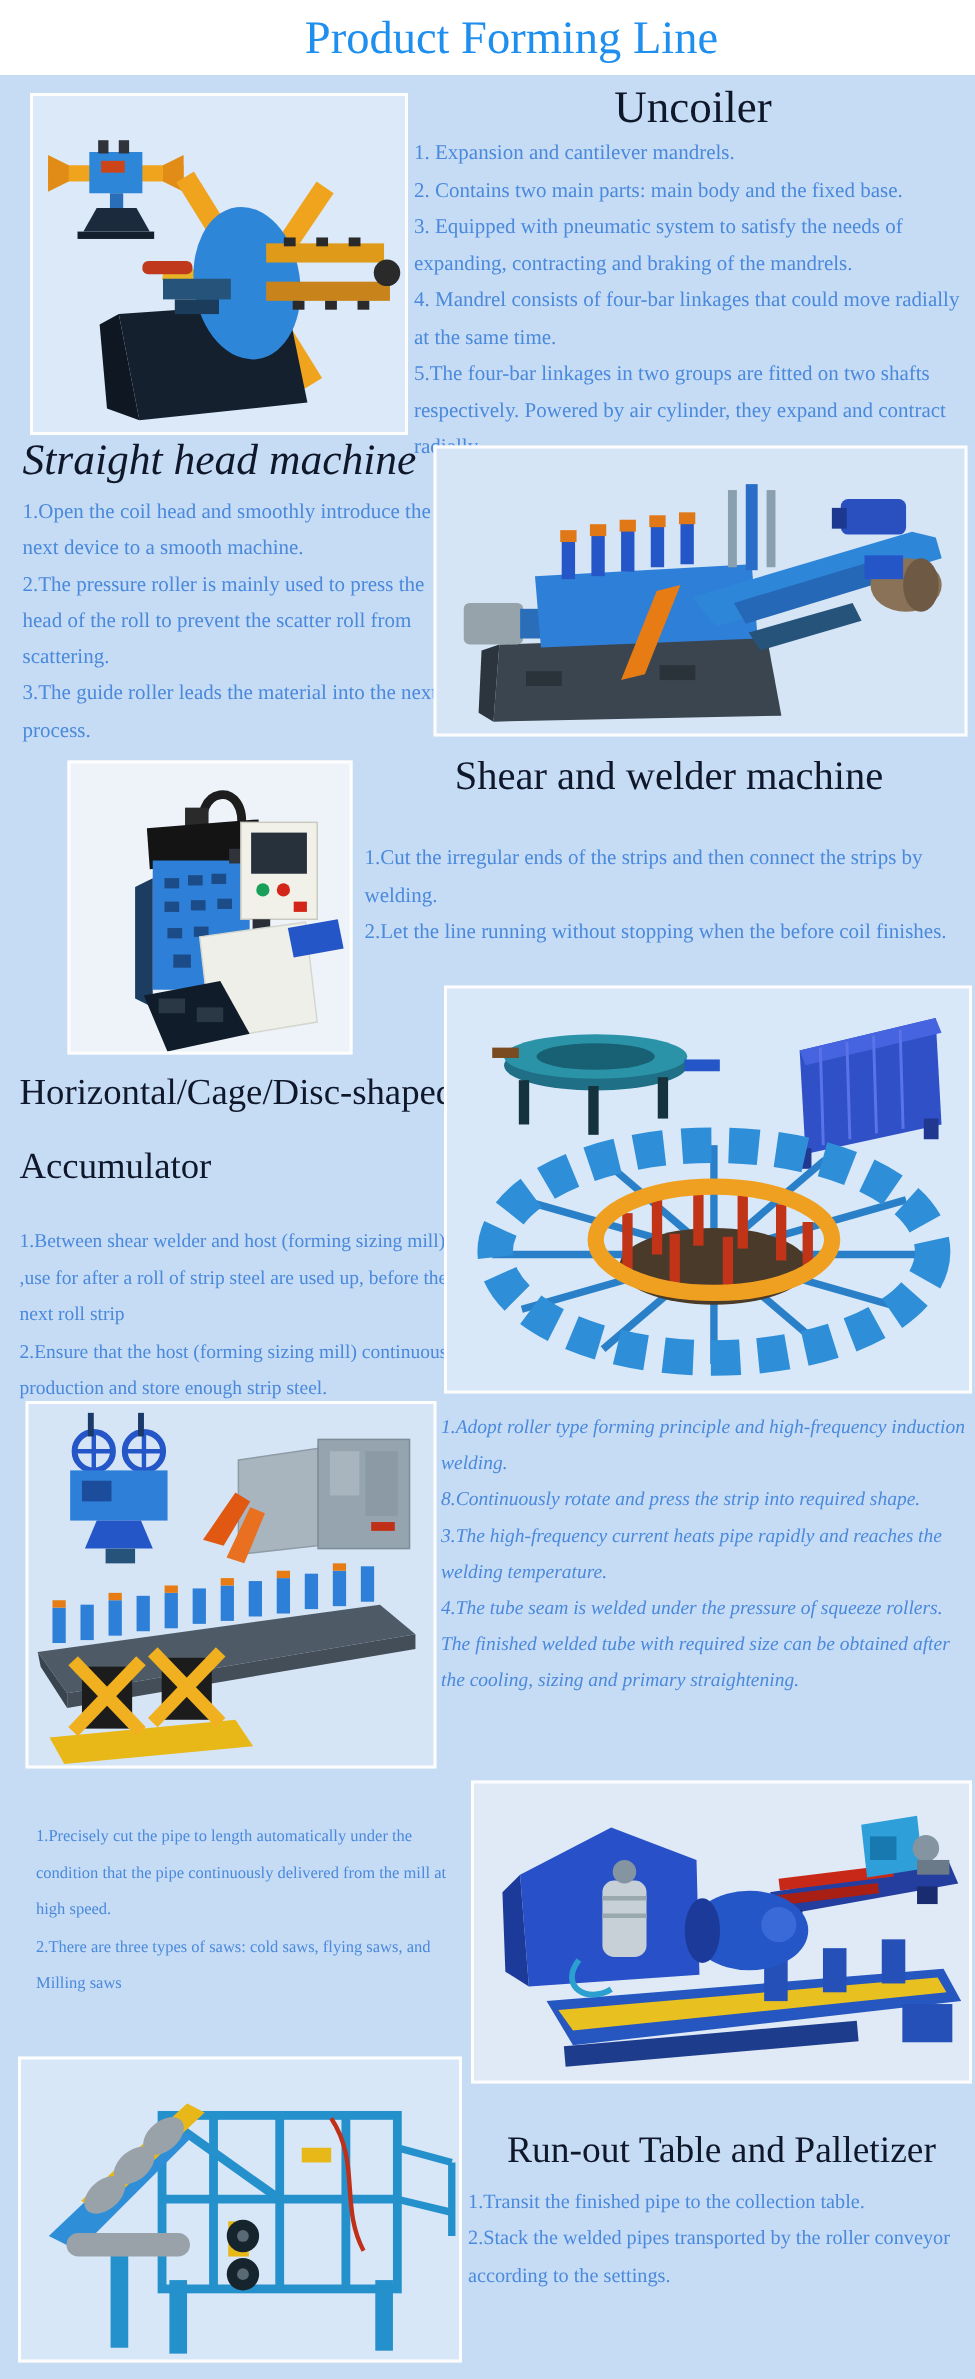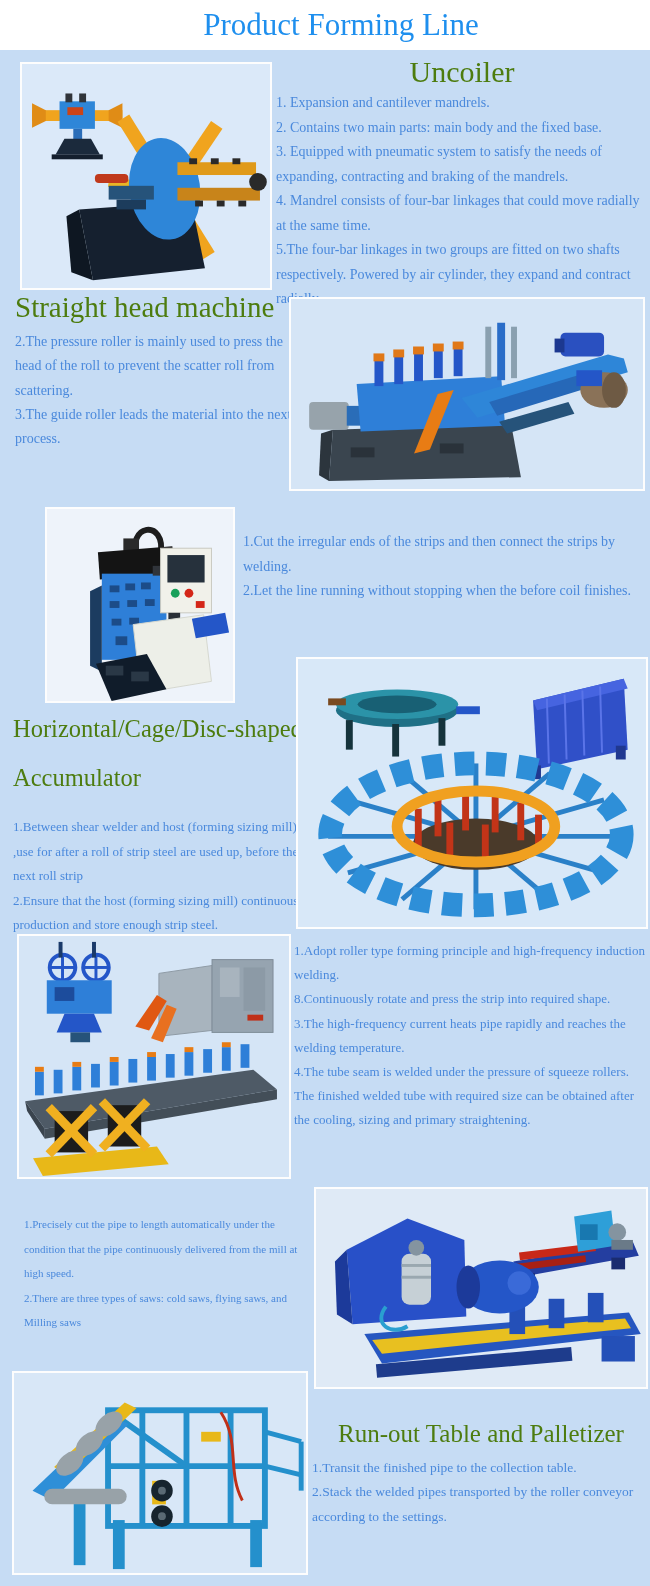--- a/index.html
+++ b/index.html
@@ -4,21 +4,21 @@
 <style>
   html,body{margin:0;padding:0;background:#ffffff;}
   .canvas{position:relative;width:650px;height:1586px;background:#ffffff;
           font-family:"Liberation Serif",serif;overflow:hidden;}
   .content-bg{position:absolute;left:0;top:50px;width:650px;height:1536px;background:#c6dcf4;}
   .page-title{position:absolute;left:16px;top:0;width:650px;height:50px;text-align:center;
               line-height:50px;font-size:31px;color:#1e8fee;}
   .photo{position:absolute;border:2px solid #fdfdfd;box-sizing:border-box;}
   .photo svg{display:block;width:100%;height:100%;}
   .textcol{position:absolute;color:#4a89dc;}
-  .sec-title{color:#4d7c0f;}
+  .sec-title{color:#0f172a;}
   .center{text-align:center;}
   .items p{margin:0;}
 </style>
 </head>
 <body>
 
 <div class="canvas">
 
   <div class="content-bg"></div>
 
@@ -69,22 +69,23 @@
     <div class="items" style="font-size:14px;line-height:24.5px;margin-top:2px;">
       <p>1. Expansion and cantilever mandrels.</p>
       <p>2. Contains two main parts: main body and the fixed base.</p>
       <p>3. Equipped with pneumatic system to satisfy the needs of expanding, contracting and braking of the mandrels.</p>
       <p>4. Mandrel consists of four-bar linkages that could move radially at the same time.</p>
       <p>5.The four-bar linkages in two groups are fitted on two shafts respectively. Powered by air cylinder, they expand and contract radially.</p>
     </div>
   </div>
 
   <div class="textcol" style="left:15px;top:291px;width:280px;">
-    <div class="sec-title" style="font-size:29px;">Straight head machine</div>
+    <div class="sec-title" style="font-size:29px;font-style:italic;">Straight head machine</div>
     <div class="items" style="font-size:14px;line-height:24.3px;margin-top:6px;">
+      <p>1.Open the coil head and smoothly introduce the next device to a smooth machine.</p>
       <p>2.The pressure roller is mainly used to press the head of the roll to prevent the scatter roll from scattering.</p>
       <p>3.The guide roller leads the material into the next process.</p>
     </div>
   </div>
   <div class="photo" style="left:289px;top:297px;width:356px;height:194px;background:#d5e5f6;">
     <svg viewBox="0 0 355 192">
       <polygon points="42,132 222,126 232,180 38,184" fill="#3a454f"></polygon>
       <polygon points="42,132 38,184 28,178 30,136" fill="#2c353d"></polygon>
       <rect x="60" y="150" width="24" height="10" fill="#2a323a"></rect>
       <rect x="150" y="146" width="24" height="10" fill="#2a323a"></rect>
@@ -148,20 +149,21 @@
       <rect x="152" y="94" width="9" height="7" fill="#d42618"></rect>
       <rect x="124" y="106" width="12" height="34" fill="#2a2f36"></rect>
       <polygon points="88,118 160,108 168,176 96,188" fill="#edefe8" stroke="#d5d7cf" stroke-width="1"></polygon>
       <polygon points="148,112 182,106 186,126 152,132" fill="#2456c8"></polygon>
       <polygon points="50,158 102,148 122,184 66,196" fill="#101c2a"></polygon>
       <rect x="60" y="160" width="18" height="10" fill="#2a3846"></rect>
       <rect x="86" y="166" width="18" height="10" fill="#2a3846"></rect>
     </svg>
   </div>
   <div class="textcol" style="left:243px;top:502px;width:406px;">
+    <div class="sec-title center" style="font-size:27px;">Shear and welder machine</div>
     <div class="items" style="font-size:14px;line-height:24.5px;margin-top:28px;">
       <p>1.Cut the irregular ends of the strips and then connect the strips by welding.</p>
       <p>2.Let the line running without stopping when the before coil finishes.</p>
     </div>
   </div>
 
   <div class="textcol" style="left:13px;top:704px;width:292px;">
     <div class="sec-title" style="font-size:24.5px;line-height:49px;">Horizontal/Cage/Disc-shaped Accumulator</div>
     <div class="items" style="font-size:13px;line-height:24.6px;margin-top:13px;">
       <p>1.Between shear welder and host (forming sizing mill) ,use for after a roll of strip steel are used up, before the next roll strip</p>
@@ -285,21 +287,21 @@
         </g>
         <rect x="90" y="172" width="34" height="42" fill="#1c1c1c"></rect>
         <g stroke="#f0b020" stroke-width="9">
           <line x1="84" y1="168" x2="130" y2="216"></line>
             <line x1="130" y1="168" x2="84" y2="216"></line>
         </g>
       </g>
     </svg>
   </div>
   <div class="textcol" style="left:294px;top:936px;width:356px;">
-    <div class="items" style="font-size:13px;line-height:24.2px;margin-top:3px;">
+    <div class="items" style="font-size:13px;line-height:24.2px;margin-top:3px;font-style:italic;">
       <p>1.Adopt roller type forming principle and high-frequency induction welding.</p>
       <p>8.Continuously rotate and press the strip into required shape.</p>
       <p>3.The high-frequency current heats pipe rapidly and reaches the welding temperature.</p>
       <p>4.The tube seam is welded under the pressure of squeeze rollers. The finished welded tube with required size can be obtained after the cooling, sizing and primary straightening.</p>
     </div>
   </div>
 
   <div class="textcol" style="left:24px;top:1196px;width:276px;">
     <div class="items" style="font-size:11px;line-height:24.6px;margin-top:16px;">
       <p>1.Precisely cut the pipe to length automatically under the condition that the pipe continuously delivered from the mill at high speed.</p>

